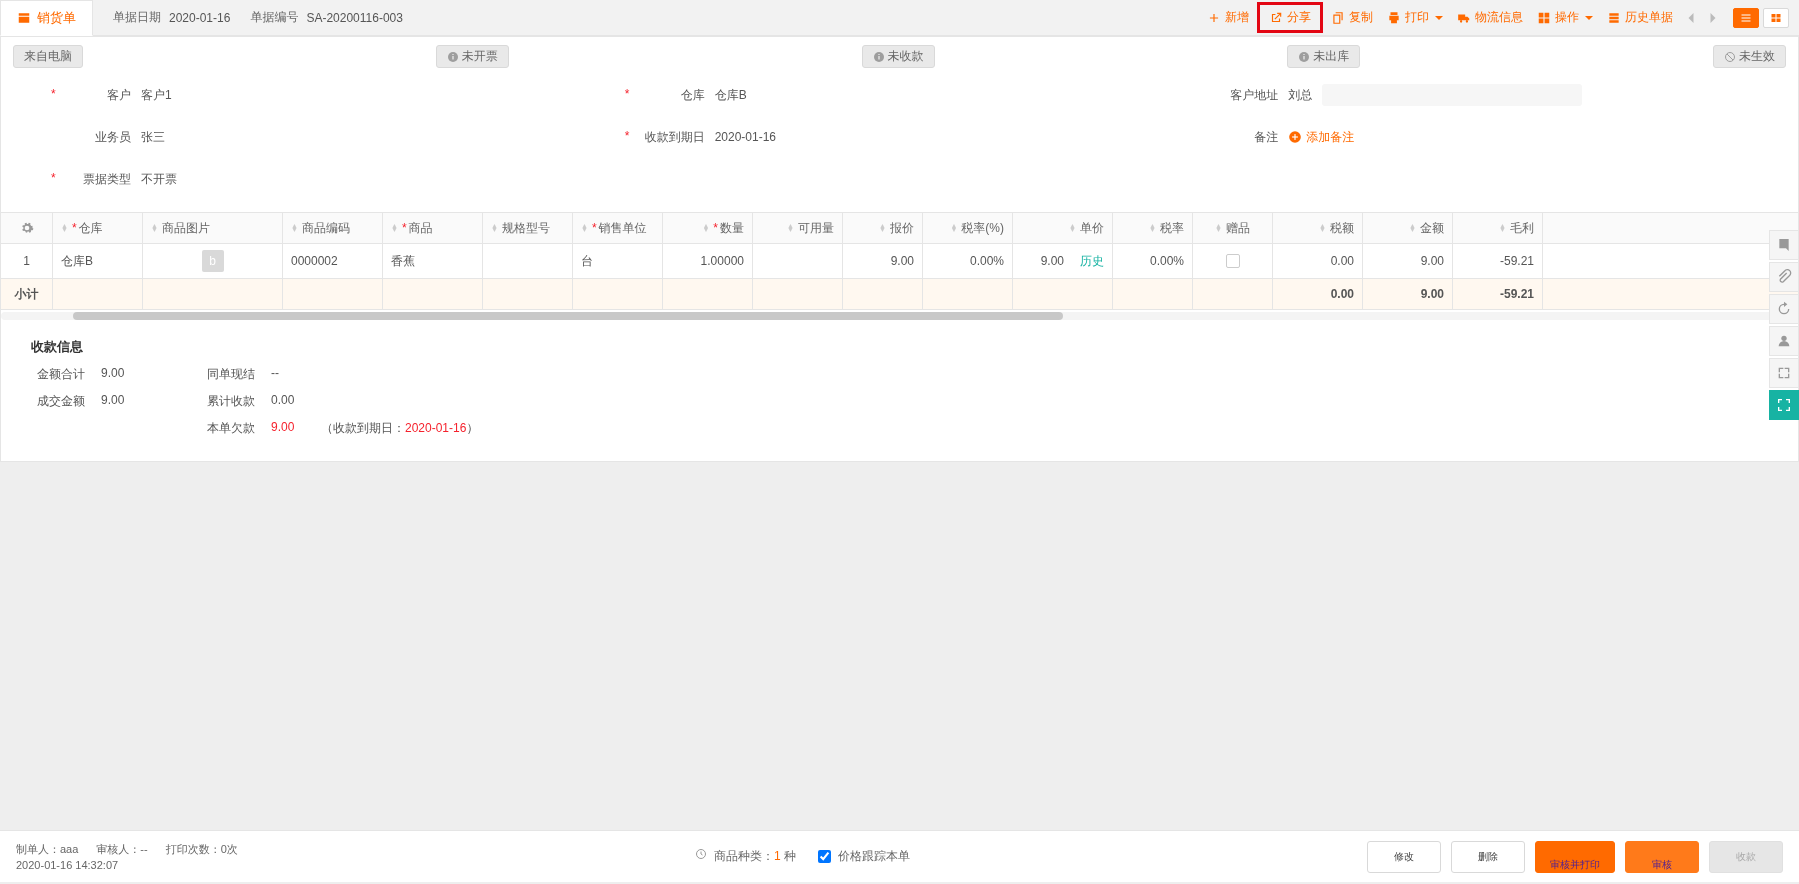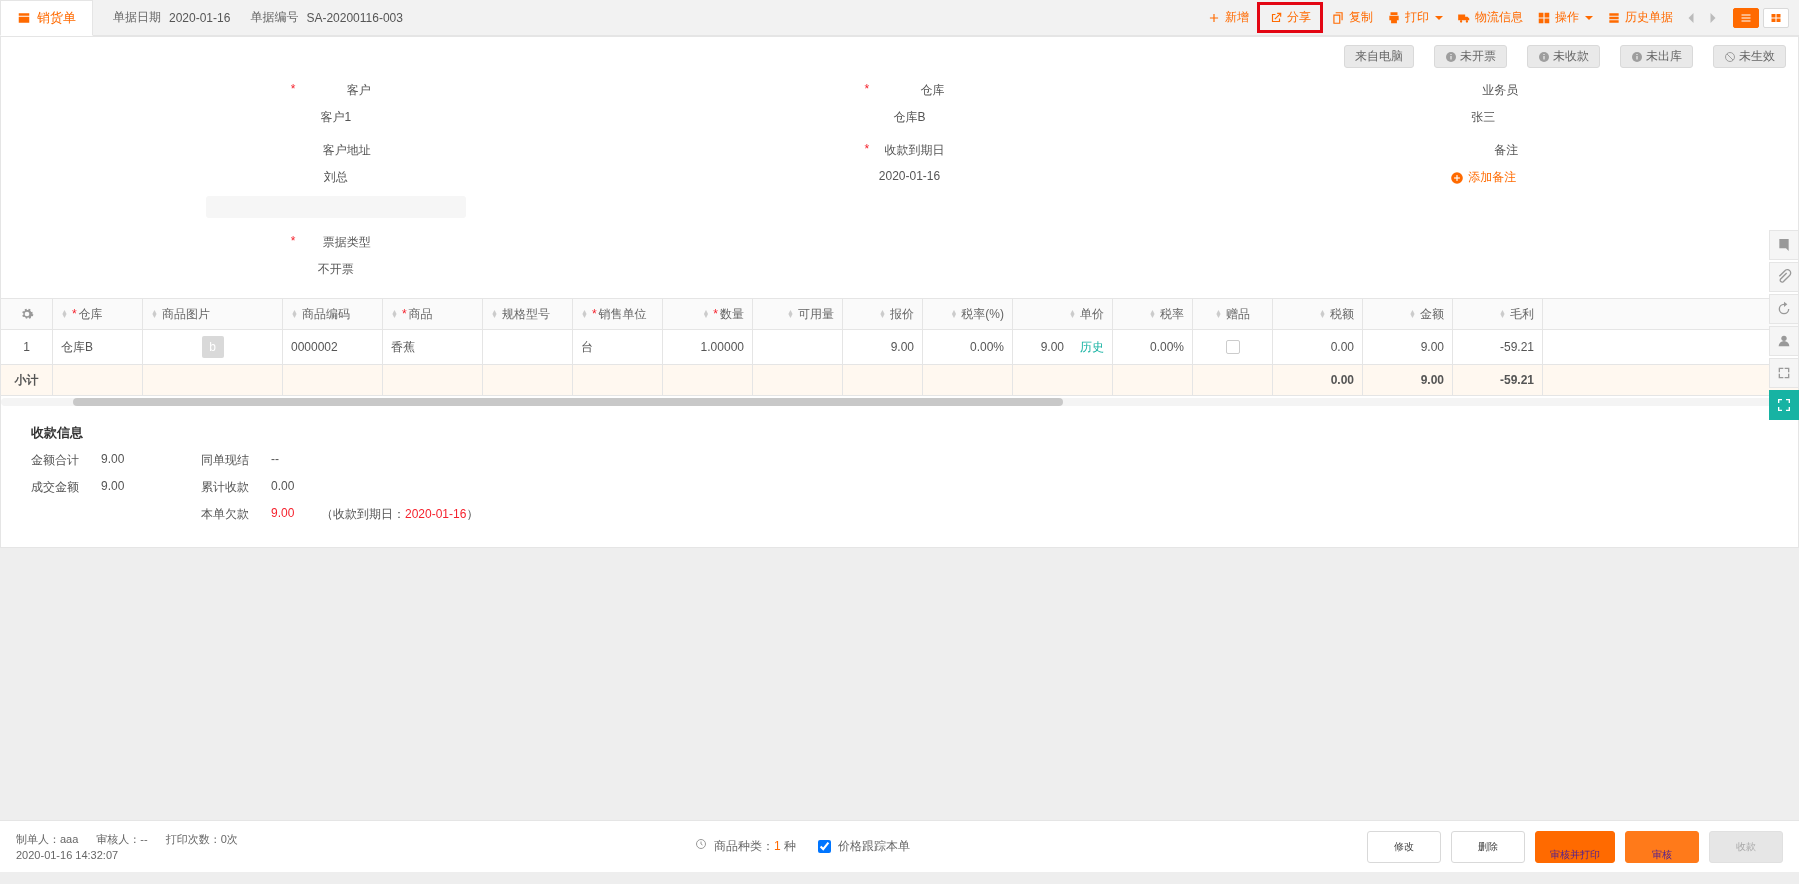--- a/index.html
+++ b/index.html
@@ -79,33 +79,33 @@
   }
   .vbtn.active{background:var(--orange);border-color:var(--orange);}
   .vbtn svg{width:14px;height:12px;}
   
   .panel{
     background:var(--panel);
     border:1px solid var(--border);
     margin:0;
   }
   .tagrow{
-    display:flex;justify-content:flex-end;gap:20px;padding:8px 12px 10px;
+    display:flex;justify-content:space-between;gap:4px;padding:8px 12px 10px;
   }
   .tag{
     background:var(--tag-bg);border:1px solid var(--tag-border);
     padding:2px 10px;border-radius:3px;color:#666;font-size:12px;
     display:flex;align-items:center;gap:3px;cursor:default;
   }
   .tag .iico{width:12px;height:12px;fill:#9e9e9e;}
   .formgrid{
     display:grid;grid-template-columns:1fr 1fr 1fr;gap:16px 24px;
     padding:4px 40px 20px 60px;
   }
-  .fld{display:flex;align-items:center;gap:10px;min-height:26px;flex-direction:column;}
+  .fld{display:flex;align-items:center;gap:10px;min-height:26px;}
   .lbl{width:70px;text-align:right;color:#555;position:relative;}
   .req .lbl::before{content:"*";color:var(--red);position:absolute;left:-10px;}
   .val{color:#555;}
   .val.link{color:var(--orange);cursor:pointer;display:flex;align-items:center;gap:4px;}
   .masked{width:260px;height:22px;background:#f6f6f6;border-radius:3px;}
   .plus-circle{width:14px;height:14px;fill:var(--orange);}
   
   .tablewrap{border-top:1px solid var(--border);}
   .thead,.trow,.tfoot{display:flex;align-items:stretch;}
   .thead{background:#fafafa;border-bottom:1px solid var(--border);}
@@ -150,37 +150,37 @@
     height:12px;background:#fff;overflow:hidden;position:relative;
   }
   .hscroll .track{position:absolute;left:0;right:0;top:2px;height:8px;background:#f4f4f4;border-radius:4px;}
   .hscroll .thumb{position:absolute;left:72px;width:990px;top:2px;height:8px;background:#c8c8c8;border-radius:4px;}
   
   .payinfo{padding:16px 30px 24px;}
   .payinfo h4{margin:0 0 10px 0;font-size:13px;font-weight:600;color:#333;}
   .pgrid{display:flex;gap:60px;}
   .pcol{display:flex;flex-direction:column;gap:10px;}
   .prow{display:flex;gap:10px;color:#555;}
-  .prow .pl{min-width:60px;text-align:left;}
+  .prow .pl{min-width:60px;text-align:center;}
   .prow .pv{min-width:40px;}
   .amount-red{color:var(--red);}
   
   .rightrail{
     position:absolute;top:230px;right:0;width:30px;
     display:flex;flex-direction:column;gap:2px;
   }
   .rbtn{
     width:30px;height:30px;background:#f5f5f5;border:1px solid var(--border);
     display:flex;align-items:center;justify-content:center;color:#999;cursor:pointer;
   }
   .rbtn.active{background:var(--teal);border-color:var(--teal);color:#fff;}
   .rbtn svg{width:16px;height:16px;fill:currentColor;}
   
   .footer{
-    position:absolute;left:0;right:0;bottom:12px;
+    position:absolute;left:0;right:0;bottom:2px;
     height:52px;background:#fff;border-top:1px solid var(--border);
     display:flex;align-items:center;padding:0 16px;gap:14px;
   }
   .finfo{display:flex;flex-direction:column;line-height:16px;color:#666;font-size:11px;}
   .finfo-row{display:flex;gap:18px;}
   .fcenter{flex:1;display:flex;align-items:center;justify-content:center;gap:18px;color:#666;}
   .fcenter .cnt{color:var(--orange);}
   .fcenter label{display:flex;align-items:center;gap:4px;}
   .fbtns{display:flex;gap:10px;}
   .btn{
@@ -329,28 +329,28 @@
     <div class="formgrid">
       <div class="fld req">
         <div class="lbl">客户</div>
         <div class="val">客户1</div>
       </div>
       <div class="fld req">
         <div class="lbl">仓库</div>
         <div class="val">仓库B</div>
       </div>
       <div class="fld">
-        <div class="lbl">业务员</div>
-        <div class="val">张三</div>
-      </div>
-
-      <div class="fld">
         <div class="lbl">客户地址</div>
         <div class="val">刘总</div>
         <div class="masked"></div>
+      </div>
+
+      <div class="fld">
+        <div class="lbl">业务员</div>
+        <div class="val">张三</div>
       </div>
       <div class="fld req">
         <div class="lbl">收款到期日</div>
         <div class="val">2020-01-16</div>
       </div>
       <div class="fld">
         <div class="lbl">备注</div>
         <div class="val link">
           <svg class="plus-circle" viewBox="0 0 24 24">
               <circle cx="12" cy="12" r="10"></circle>

